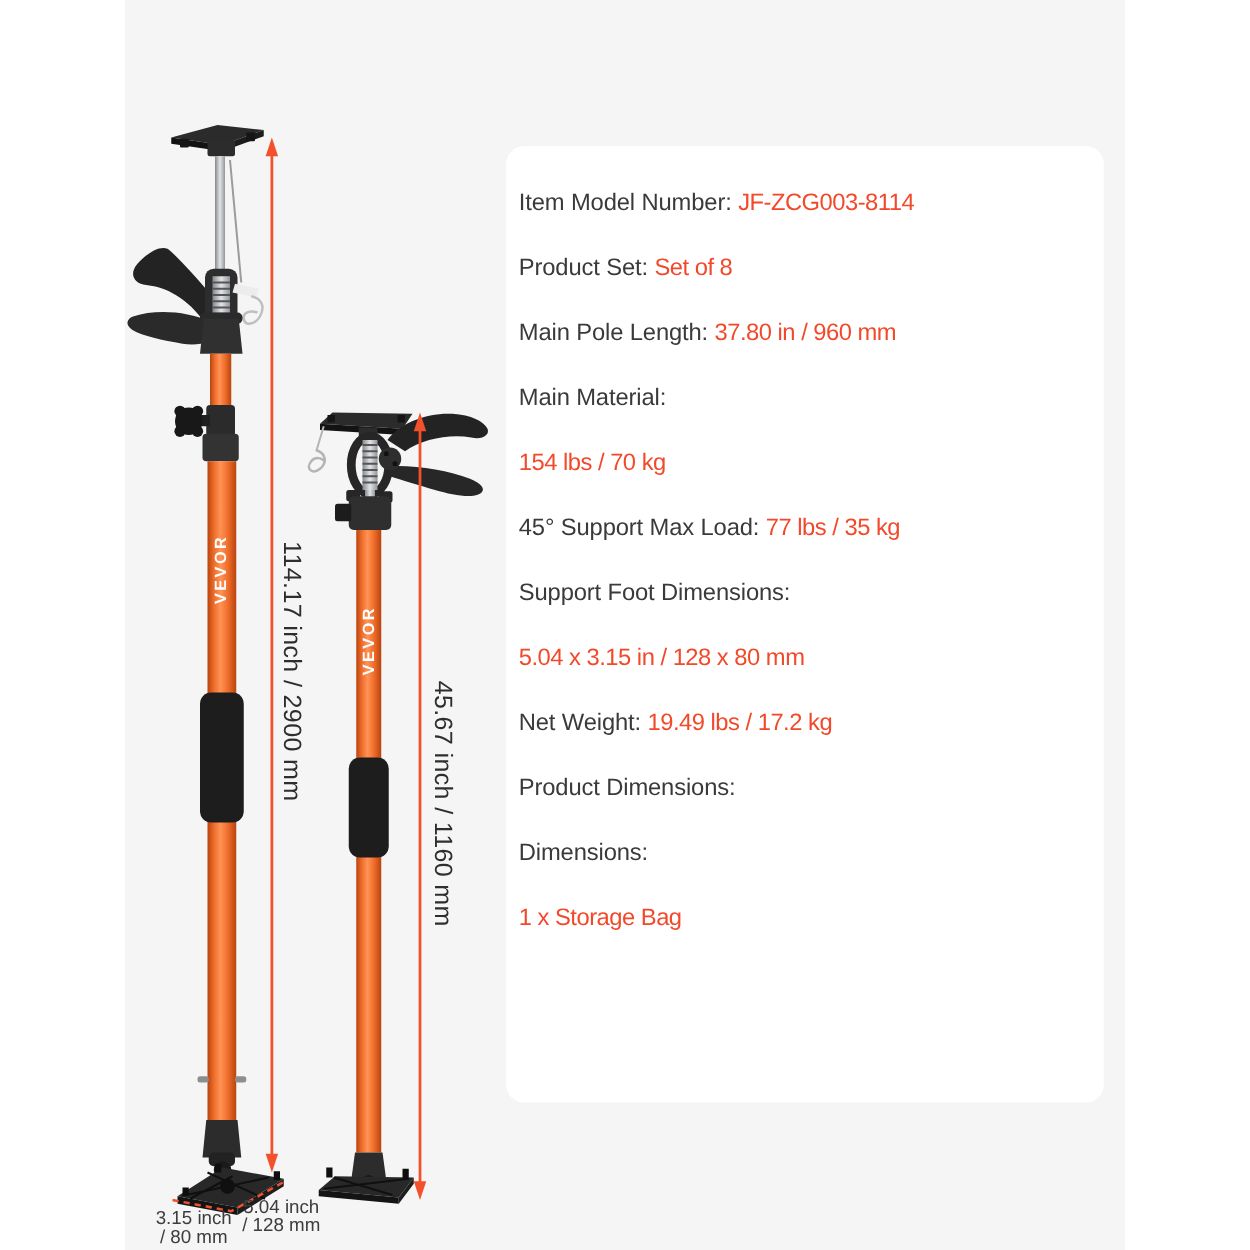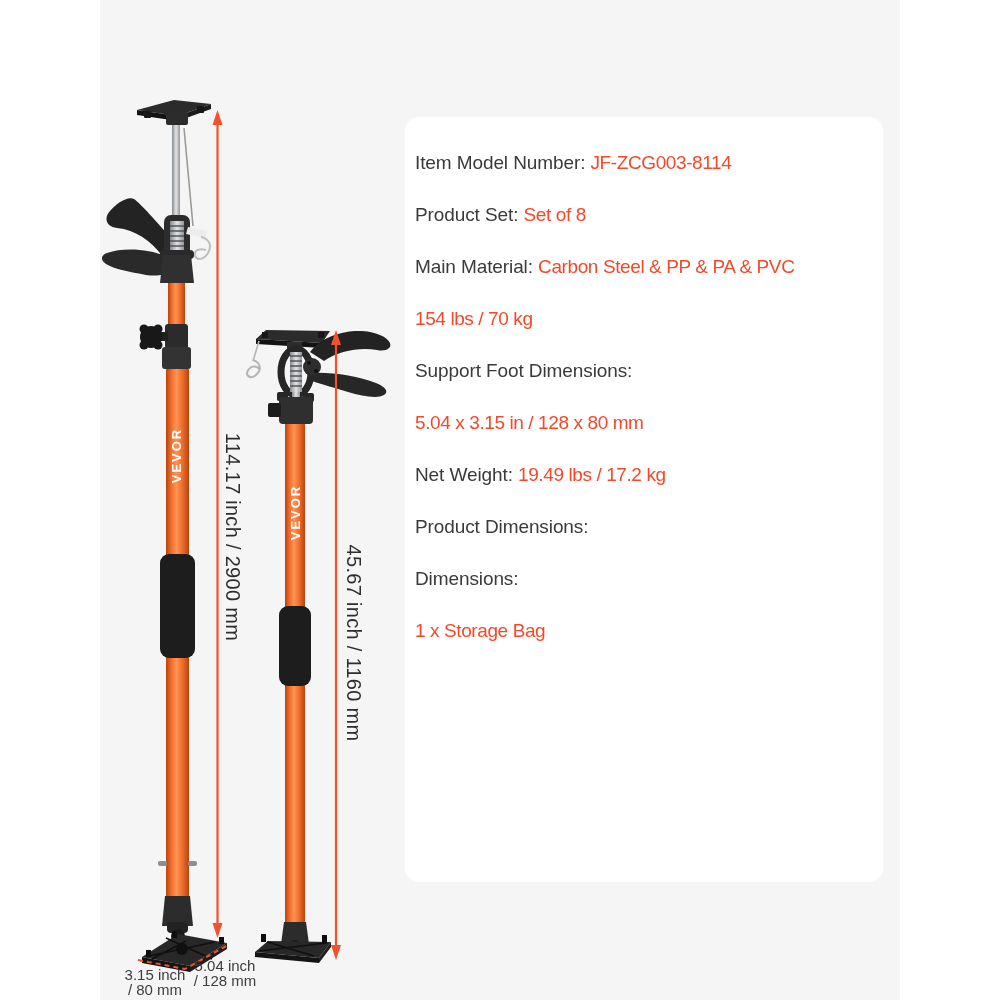--- a/index.html
+++ b/index.html
@@ -182,22 +182,24 @@
 </div>
 <div class="foot-label foot-label-depth">
   <div>5.04 inch</div>
   <div>/ 128 mm</div>
 </div>
 
 <div class="spec-card">
   <div class="spec-list">
     <div class="spec-row"><span class="spec-label">Item Model Number: </span><span class="spec-value">JF-ZCG003-8114</span></div>
     <div class="spec-row"><span class="spec-label">Product Set: </span><span class="spec-value">Set of 8</span></div>
-    <div class="spec-row"><span class="spec-label">Main Material: </span><span class="spec-value">Carbon Steel &amp; PP &amp; PA &amp; PVC</span></div>
+    <div class="spec-row"><span class="spec-label">Main Pole Length: </span><span class="spec-value">37.80 in / 960 mm</span></div>
+    <div class="spec-row"><span class="spec-label">Main Material: </span></div>
     <div class="spec-row"><span class="spec-value">154 lbs / 70 kg</span></div>
+    <div class="spec-row"><span class="spec-label">45° Support Max Load: </span><span class="spec-value">77 lbs / 35 kg</span></div>
     <div class="spec-row"><span class="spec-label">Support Foot Dimensions:</span><span class="spec-value"></span></div>
     <div class="spec-row"><span class="spec-label"></span><span class="spec-value">5.04 x 3.15 in / 128 x 80 mm</span></div>
     <div class="spec-row"><span class="spec-label">Net Weight: </span><span class="spec-value">19.49 lbs / 17.2 kg</span></div>
     <div class="spec-row"><span class="spec-label">Product Dimensions:</span><span class="spec-value"></span></div>
     <div class="spec-row"><span class="spec-label">Dimensions:</span><span class="spec-value"></span></div>
     <div class="spec-row"><span class="spec-label"></span><span class="spec-value">1 x Storage Bag</span></div>
   </div>
 </div>
 
 </body></html>

